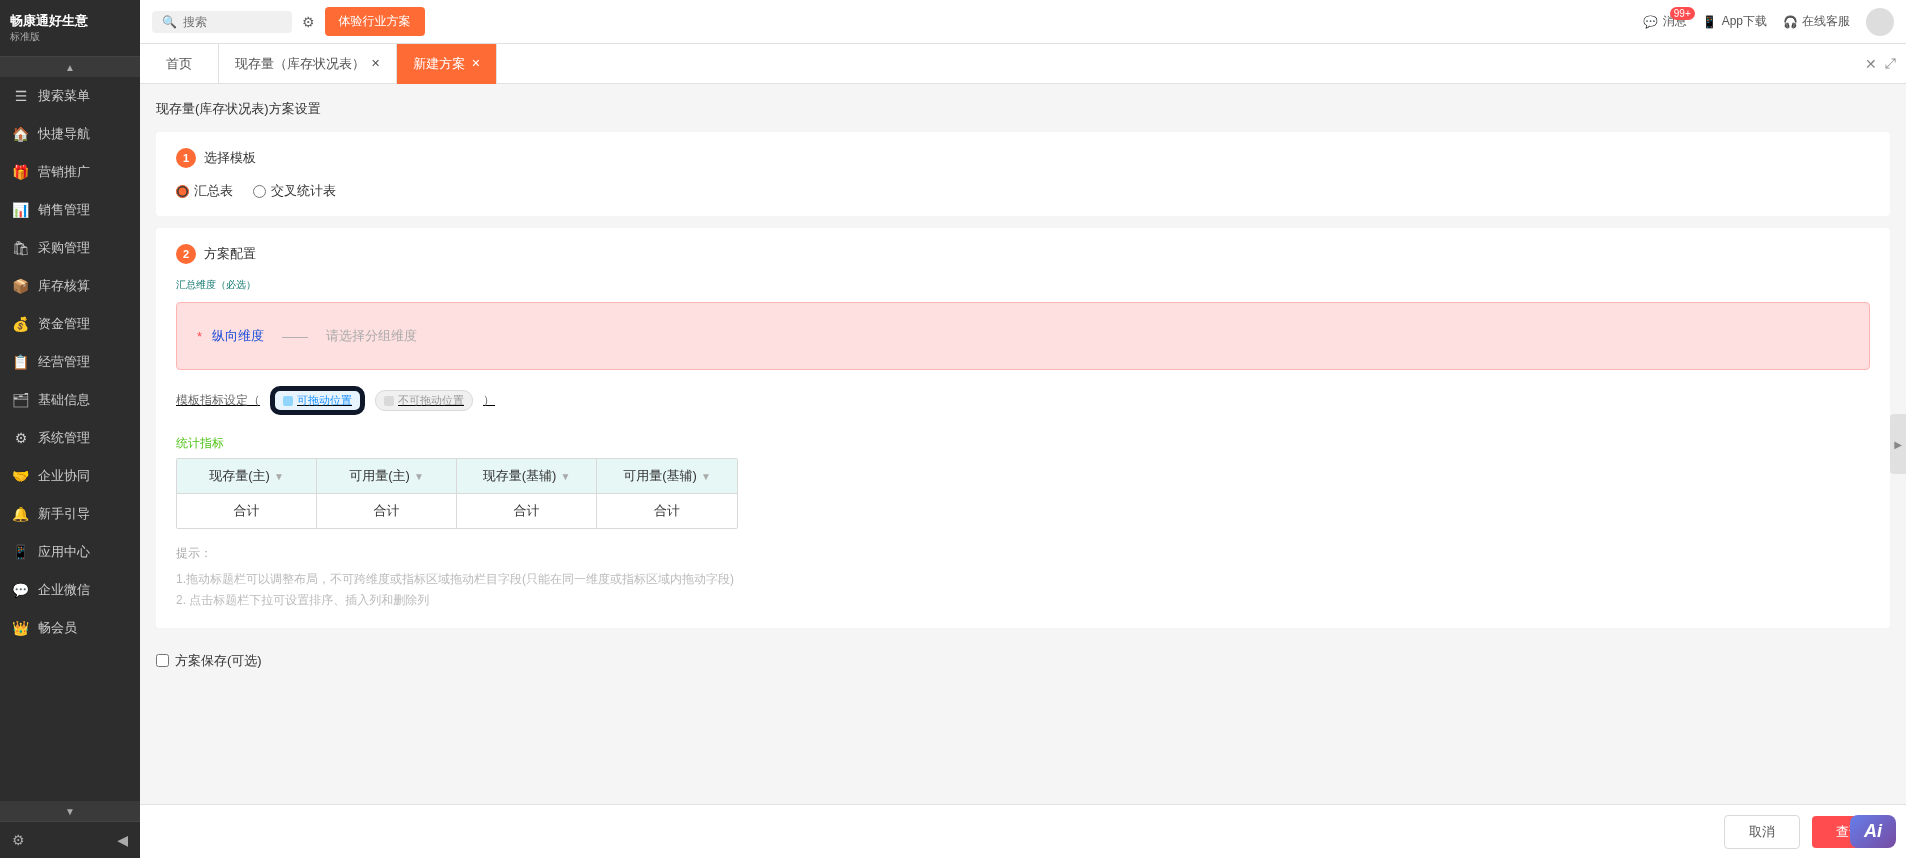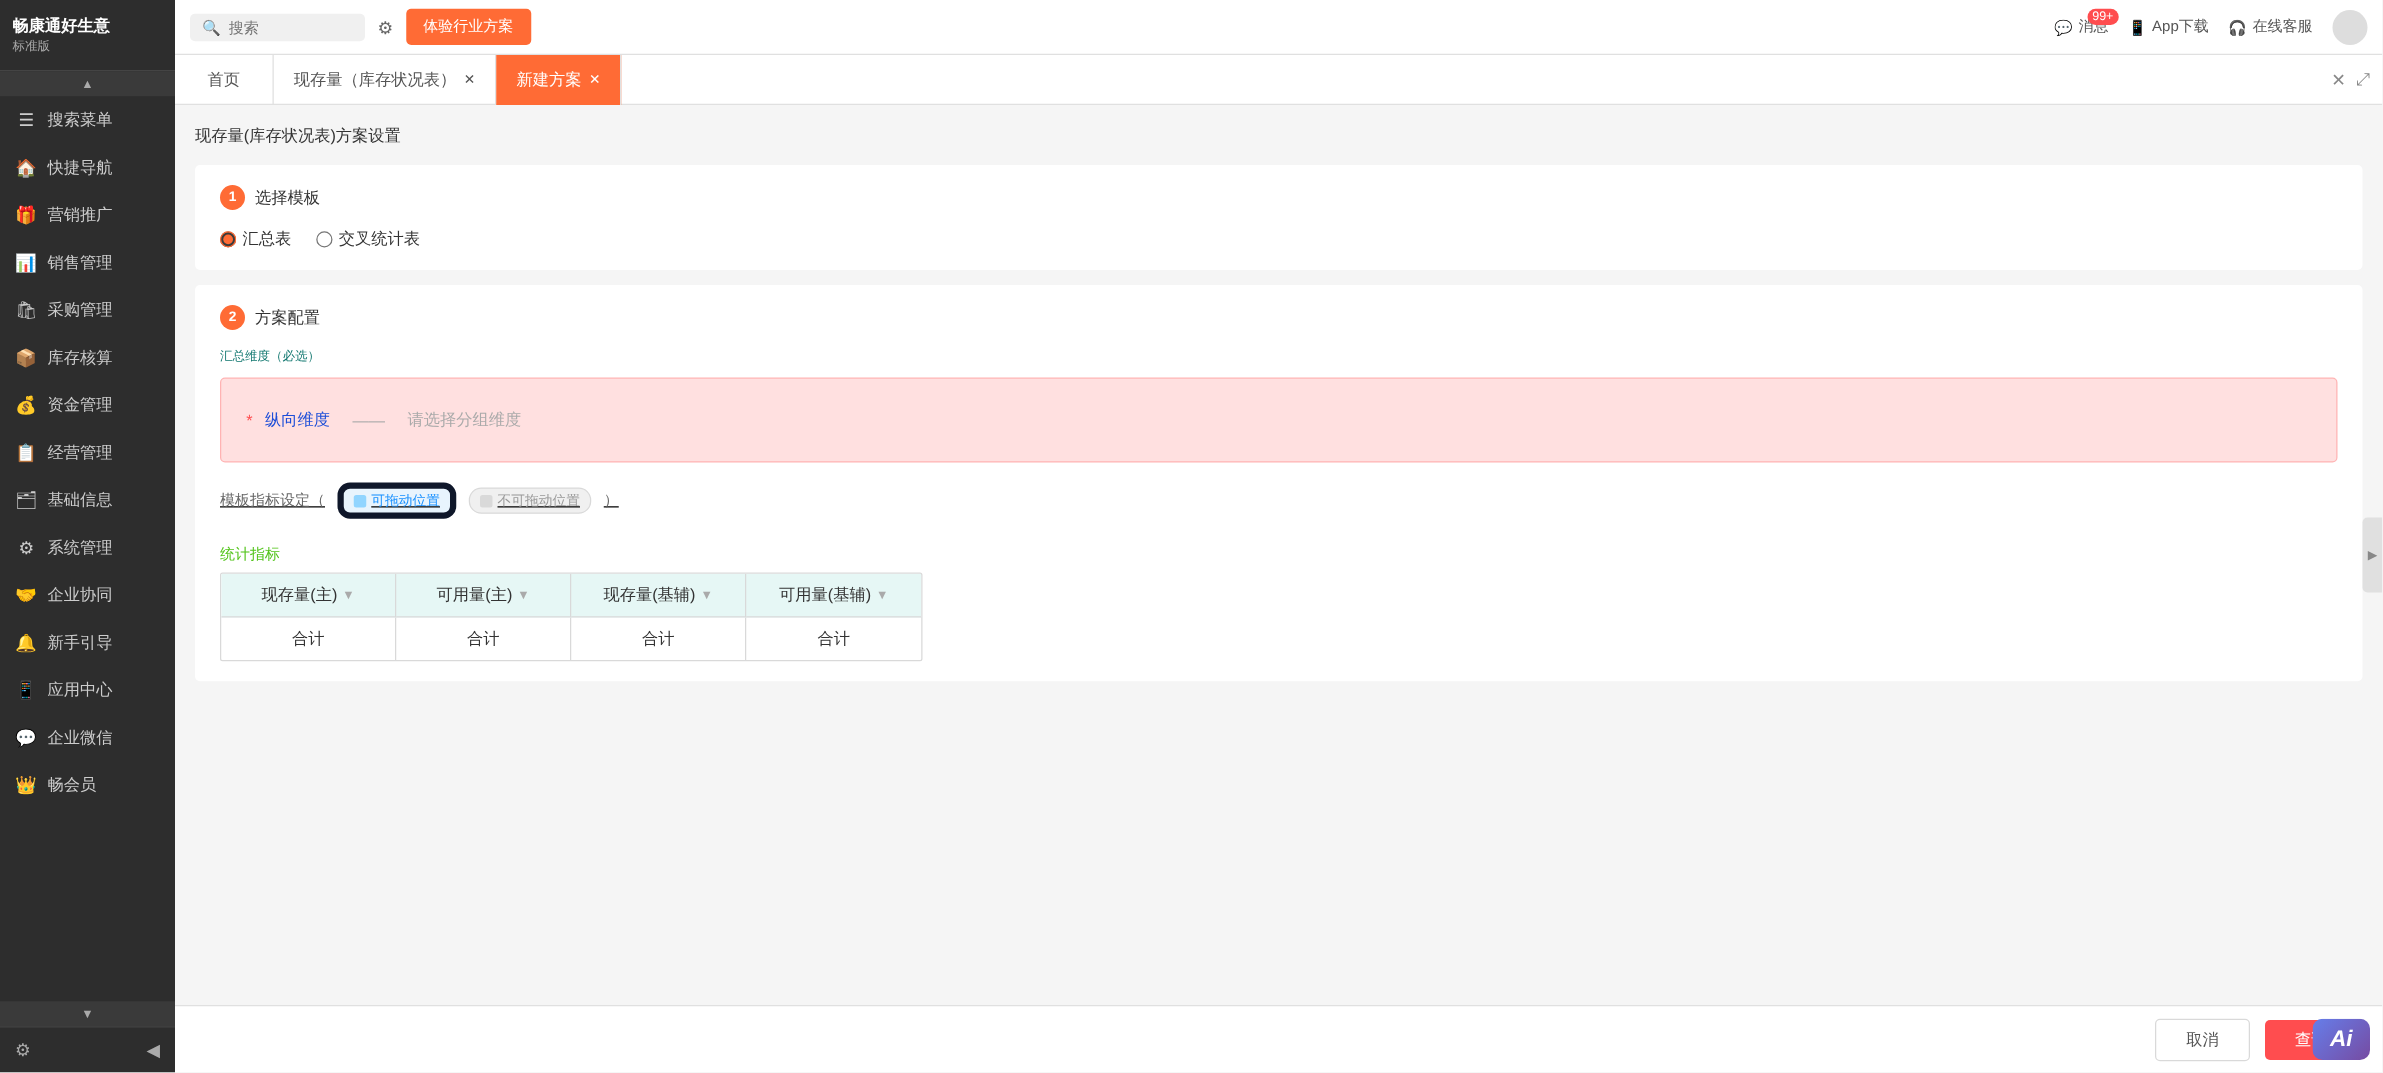--- a/index.html
+++ b/index.html
@@ -656,23 +656,36 @@
           </div>
           <div class="stats-col">
             <div class="stats-col-body">合计</div>
           </div>
           <div class="stats-col">
             <div class="stats-col-body">合计</div>
           </div>
         </div>
       </div>
 
-
-    </div>
-
+      <div class="tips-section">
+        <div style="margin-bottom:4px;color:#aaa;font-size:12px;">提示：</div>
+        <div class="tip-line">
+          <span>1.拖动标题栏可以调整布局，不可跨维度或指标区域拖动栏目字段(只能在同一维度或指标区域内拖动字段)</span>
+        </div>
+        <div class="tip-line">
+          <span>2. 点击标题栏下拉可设置排序、插入列和删除列</span>
+        </div>
+      </div>
+
+    </div>
+
+    <div class="save-option">
+      <input type="checkbox" style="">
+      <span>方案保存(可选)</span>
+    </div>
 
     <div class="right-panel-toggle">▶</div>
   </div>
 
   <div class="bottom-bar">
     <button class="btn-cancel">取消</button>
     <button class="btn-query">查询</button>
   </div>
 </div>
 

